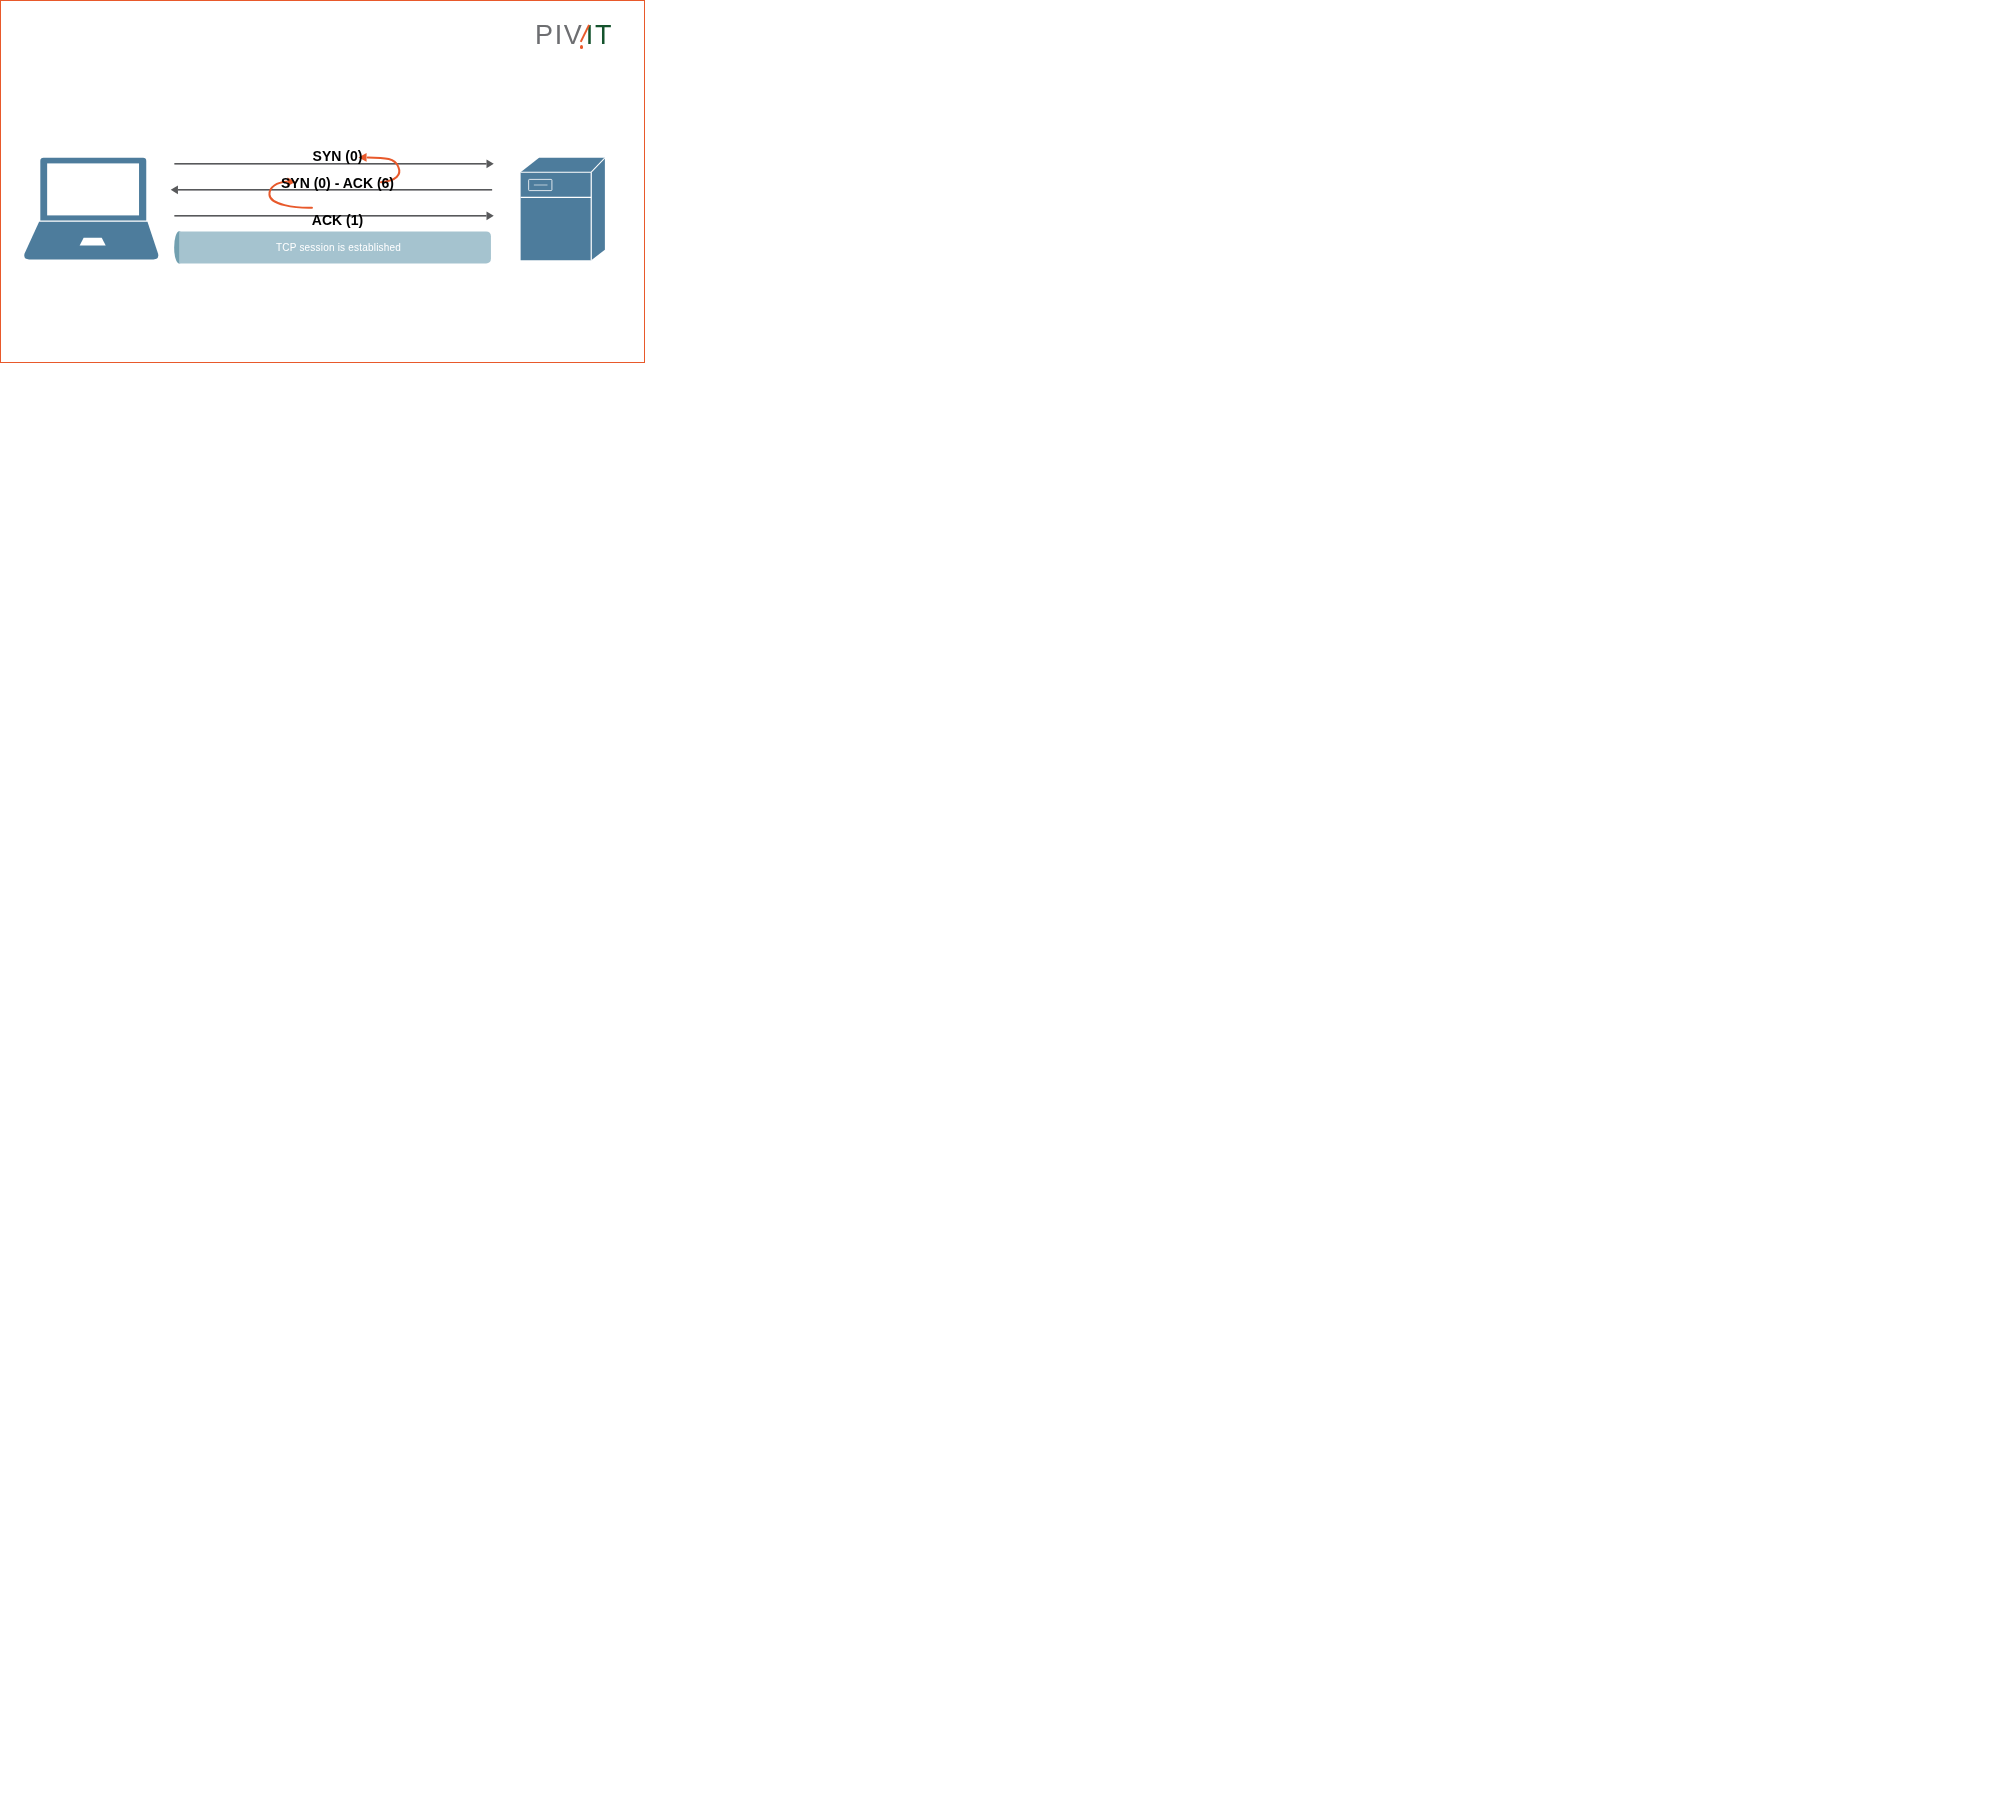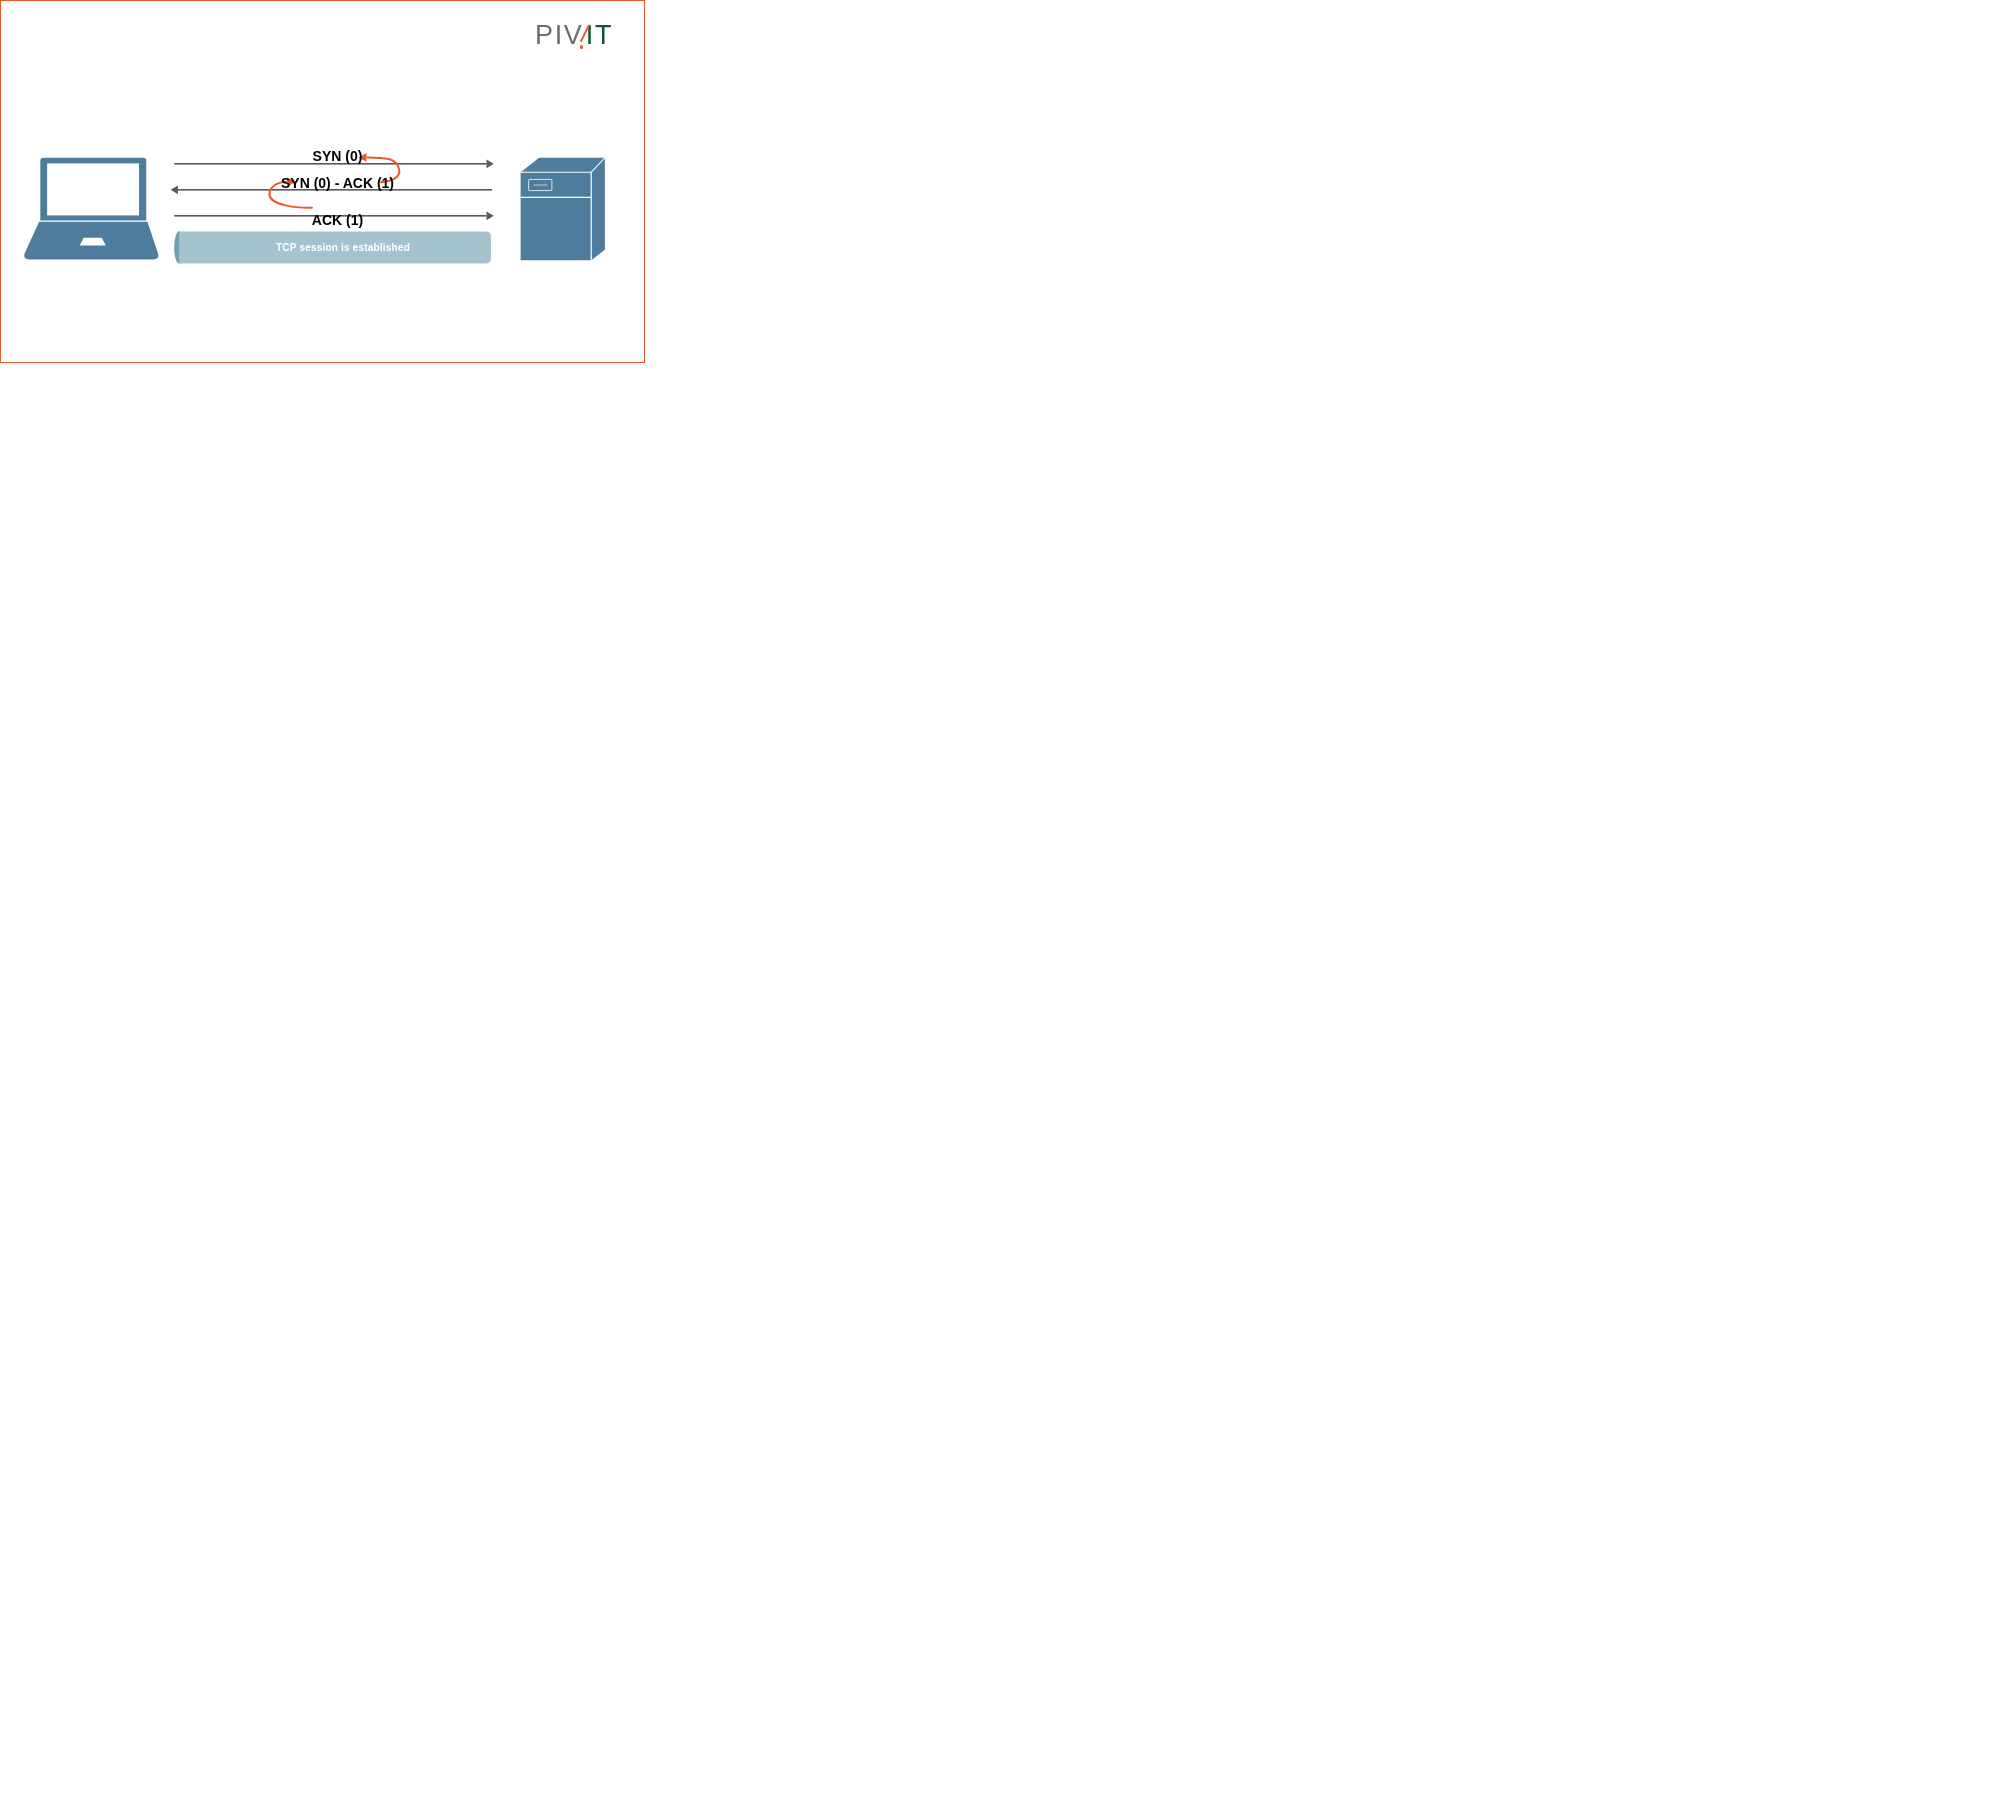--- a/index.html
+++ b/index.html
@@ -74,21 +74,21 @@
   .label-synack { top: 177px; }
   .label-ack    { top: 204px; margin-top: 10px; }
   .session-label {
     position: absolute;
     left: 275px;
     top: 242px;
     width: 121px;
     text-align: center;
     font-size: 10px;
     line-height: 10.5px;
-    font-weight: 700;
+    font-weight: 400;
     letter-spacing: 0.2px;
     color: #ffffff;
     white-space: nowrap;
   }
 </style>
 </head>
 <body>
 
 <div class="stage">
 
@@ -133,21 +133,21 @@
       <path d="M947 453 C985 450 999 435 990 414 C982 394 960 391 914 391" fill="none" stroke="#e8592b" stroke-width="5" stroke-linecap="round"></path>
       <path d="M891 391 L911 380 L911 402 Z" fill="#e8592b"></path>
     </g>
     <g>
       <path d="M775 517 C733 518 670 509 669 484 C668 465 688 453 712 452" fill="none" stroke="#e8592b" stroke-width="5" stroke-linecap="round"></path>
       <path d="M734 452 L714 441 L714 463 Z" fill="#e8592b"></path>
     </g>
   </svg>
 
   <div class="flow-label label-syn">SYN (0)</div>
-  <div class="flow-label label-synack">SYN (0) - ACK (1)</div>
+  <div class="flow-label label-synack">SYN (0) - ACK (6)</div>
   <div class="flow-label label-ack">ACK (1)</div>
   <div class="session-label">TCP session is established</div>
 
   <div class="logo">
     <span>PIV</span>
       <span class="slash"></span>
       <span class="orange">IT</span>
     <span class="dot"></span>
   </div>
 

